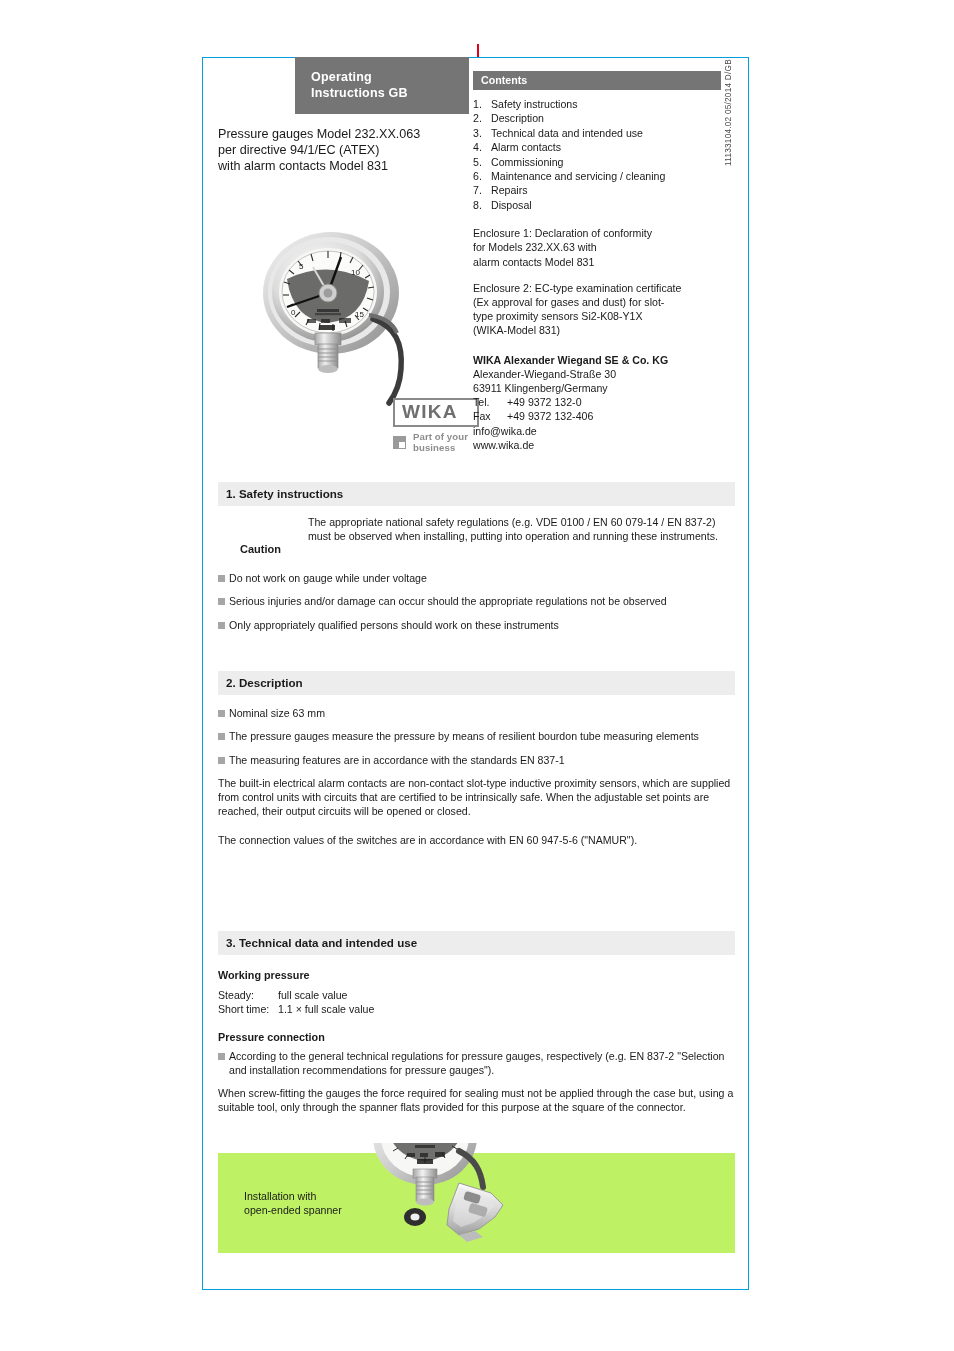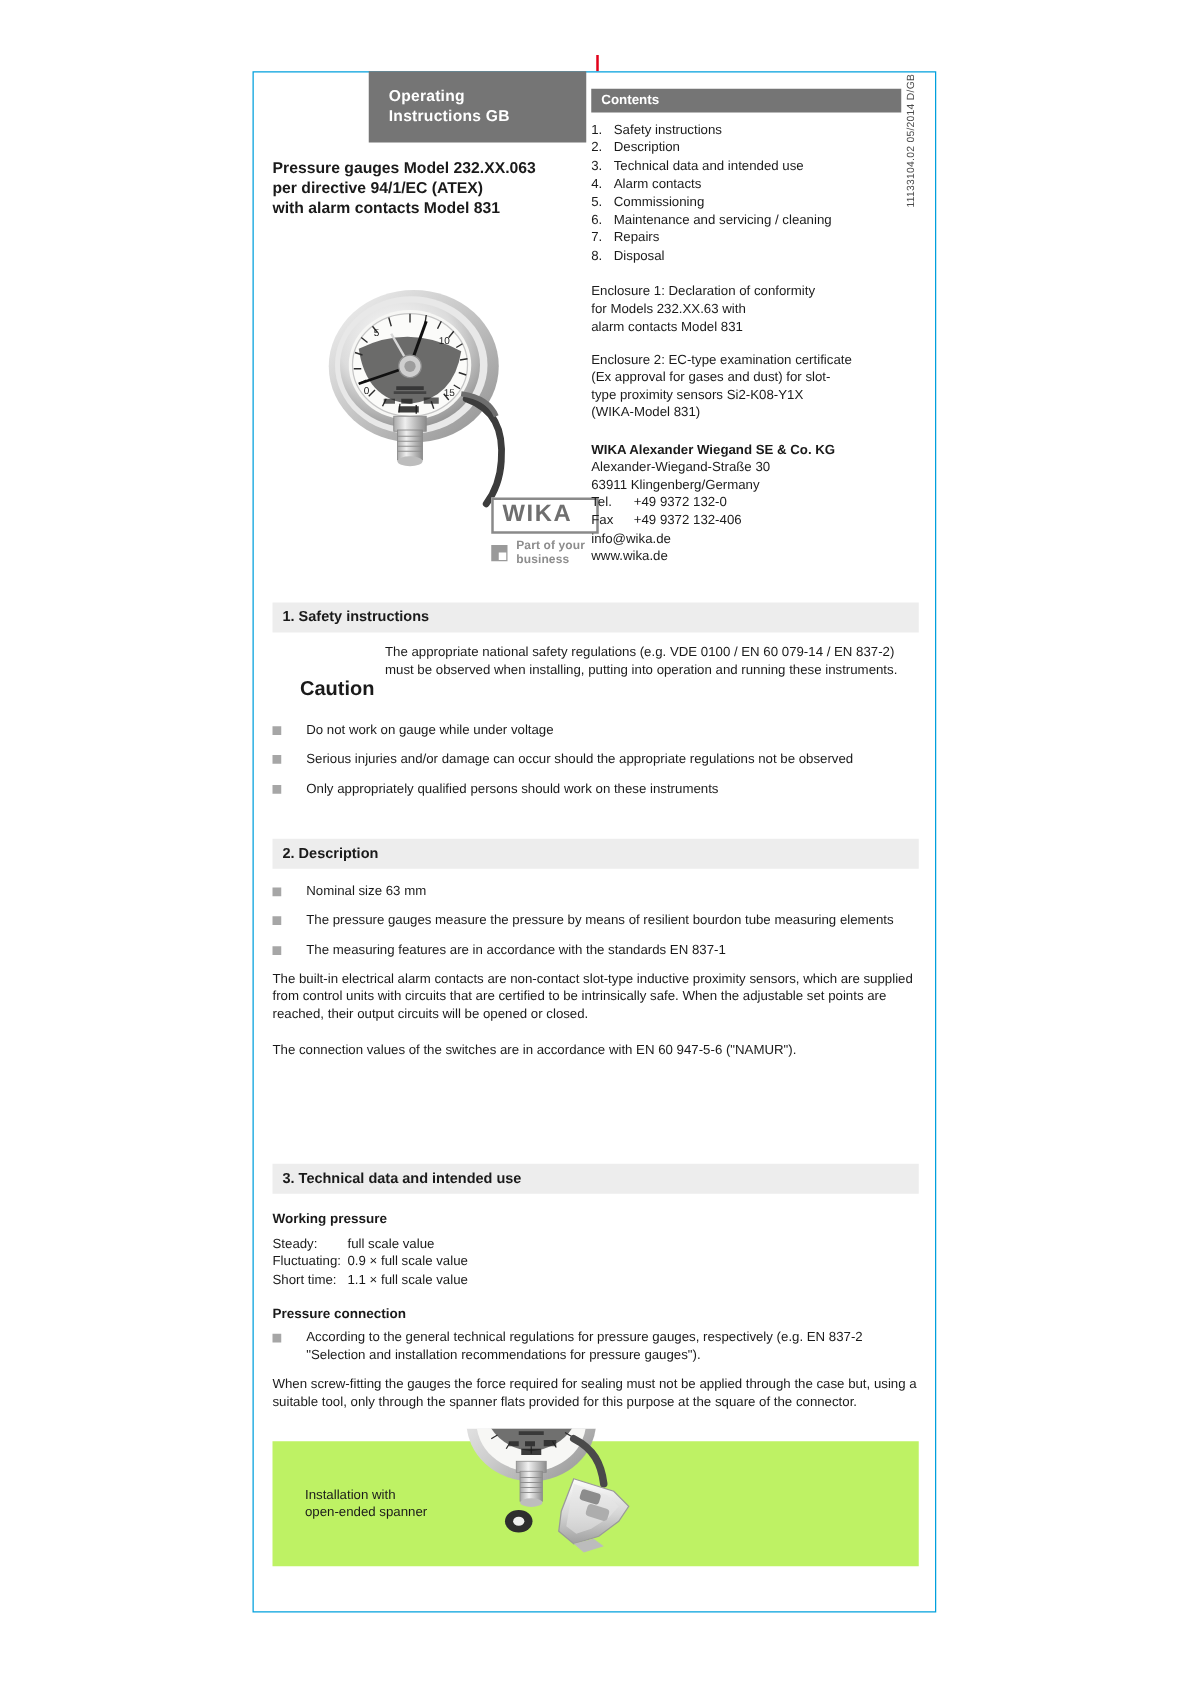--- a/index.html
+++ b/index.html
@@ -30,21 +30,21 @@
     background:#757575;
   }
   #title-badge .line{
     color:#ffffff;font-weight:bold;font-size:12.5px;letter-spacing:.2px;
     padding-left:16px;line-height:16px;
   }
   #title-badge .l1{padding-top:12px;}
 
   #doc-title{
     position:absolute;left:15px;top:68px;width:265px;
-    font-weight:bold;font-size:12.6px;line-height:16.2px;color:#1a1a1a;
+    font-weight:normal;font-size:12.6px;line-height:16.2px;color:#1a1a1a;
   }
 
   #ex-row{position:absolute;left:15px;top:137px;width:250px;height:26px;}
   #ex-mark{position:absolute;left:0;top:0;width:30px;height:24px;}
   #ex-label{
     position:absolute;left:38px;top:3px;font-weight:bold;font-size:12.6px;
   }
   #ce-mark{position:absolute;left:205px;top:-2px;width:40px;height:28px;}
 
   
@@ -108,31 +108,31 @@
   .sec-bar{
     background:#ededed;font-weight:bold;font-size:11.6px;color:#1a1a1a;
     padding:5px 0 6px 8px;box-sizing:border-box;width:100%;
   }
   .body-col{position:absolute;left:15px;width:517px;}
 
   .para{font-size:10.6px;line-height:14.3px;color:#1a1a1a;}
 
   .bullets{margin:0;padding:0;list-style:none;}
   .bullets li{
-    display:flex;gap:20px;font-size:10.6px;line-height:14.3px;color:#1a1a1a;
+    display:flex;gap:4px;font-size:10.6px;line-height:14.3px;color:#1a1a1a;
     margin-bottom:9px;
   }
   .bullets li .bsq{
     width:7px;height:7px;background:#a6a6a6;flex:none;margin-top:4px;
   }
   .bullets li .btxt{flex:1;}
 
   .caution-block{display:flex;align-items:flex-start;}
   .caution-label{
-    width:90px;flex:none;font-weight:bold;font-size:16px;color:#1a1a1a;
+    width:90px;flex:none;font-weight:bold;font-size:11px;color:#1a1a1a;
     padding-left:22px;box-sizing:border-box;padding-top:28px;
   }
   .caution-text{flex:1;font-size:10.6px;line-height:14.3px;color:#1a1a1a;}
 
   .subhead{font-weight:bold;font-size:10.8px;color:#1a1a1a;}
   .kvtable{font-size:10.6px;line-height:14.3px;color:#1a1a1a;}
   .kvtable .row{display:flex;}
   .kvtable .row .k{width:60px;flex:none;}
 
   
@@ -390,24 +390,20 @@
     <div class="sec-bar">3. Technical data and intended use</div>
 
     <div class="subhead" style="margin-top:14px;">Working pressure</div>
 
     <div class="kvtable" style="margin-top:7px;">
       <div class="row">
         <span class="k">Steady:</span>
         <span>full scale value</span>
       </div>
       <div class="row">
-        <span class="k">Fluctuating:</span>
-        <span>0.9 × full scale value</span>
-      </div>
-      <div class="row">
         <span class="k">Short time:</span>
         <span>1.1 × full scale value</span>
       </div>
     </div>
 
     <div class="subhead" style="margin-top:14px;">Pressure connection</div>
 
     <ul class="bullets" style="margin-top:6px;">
       <li>
         <span class="bsq"></span>

